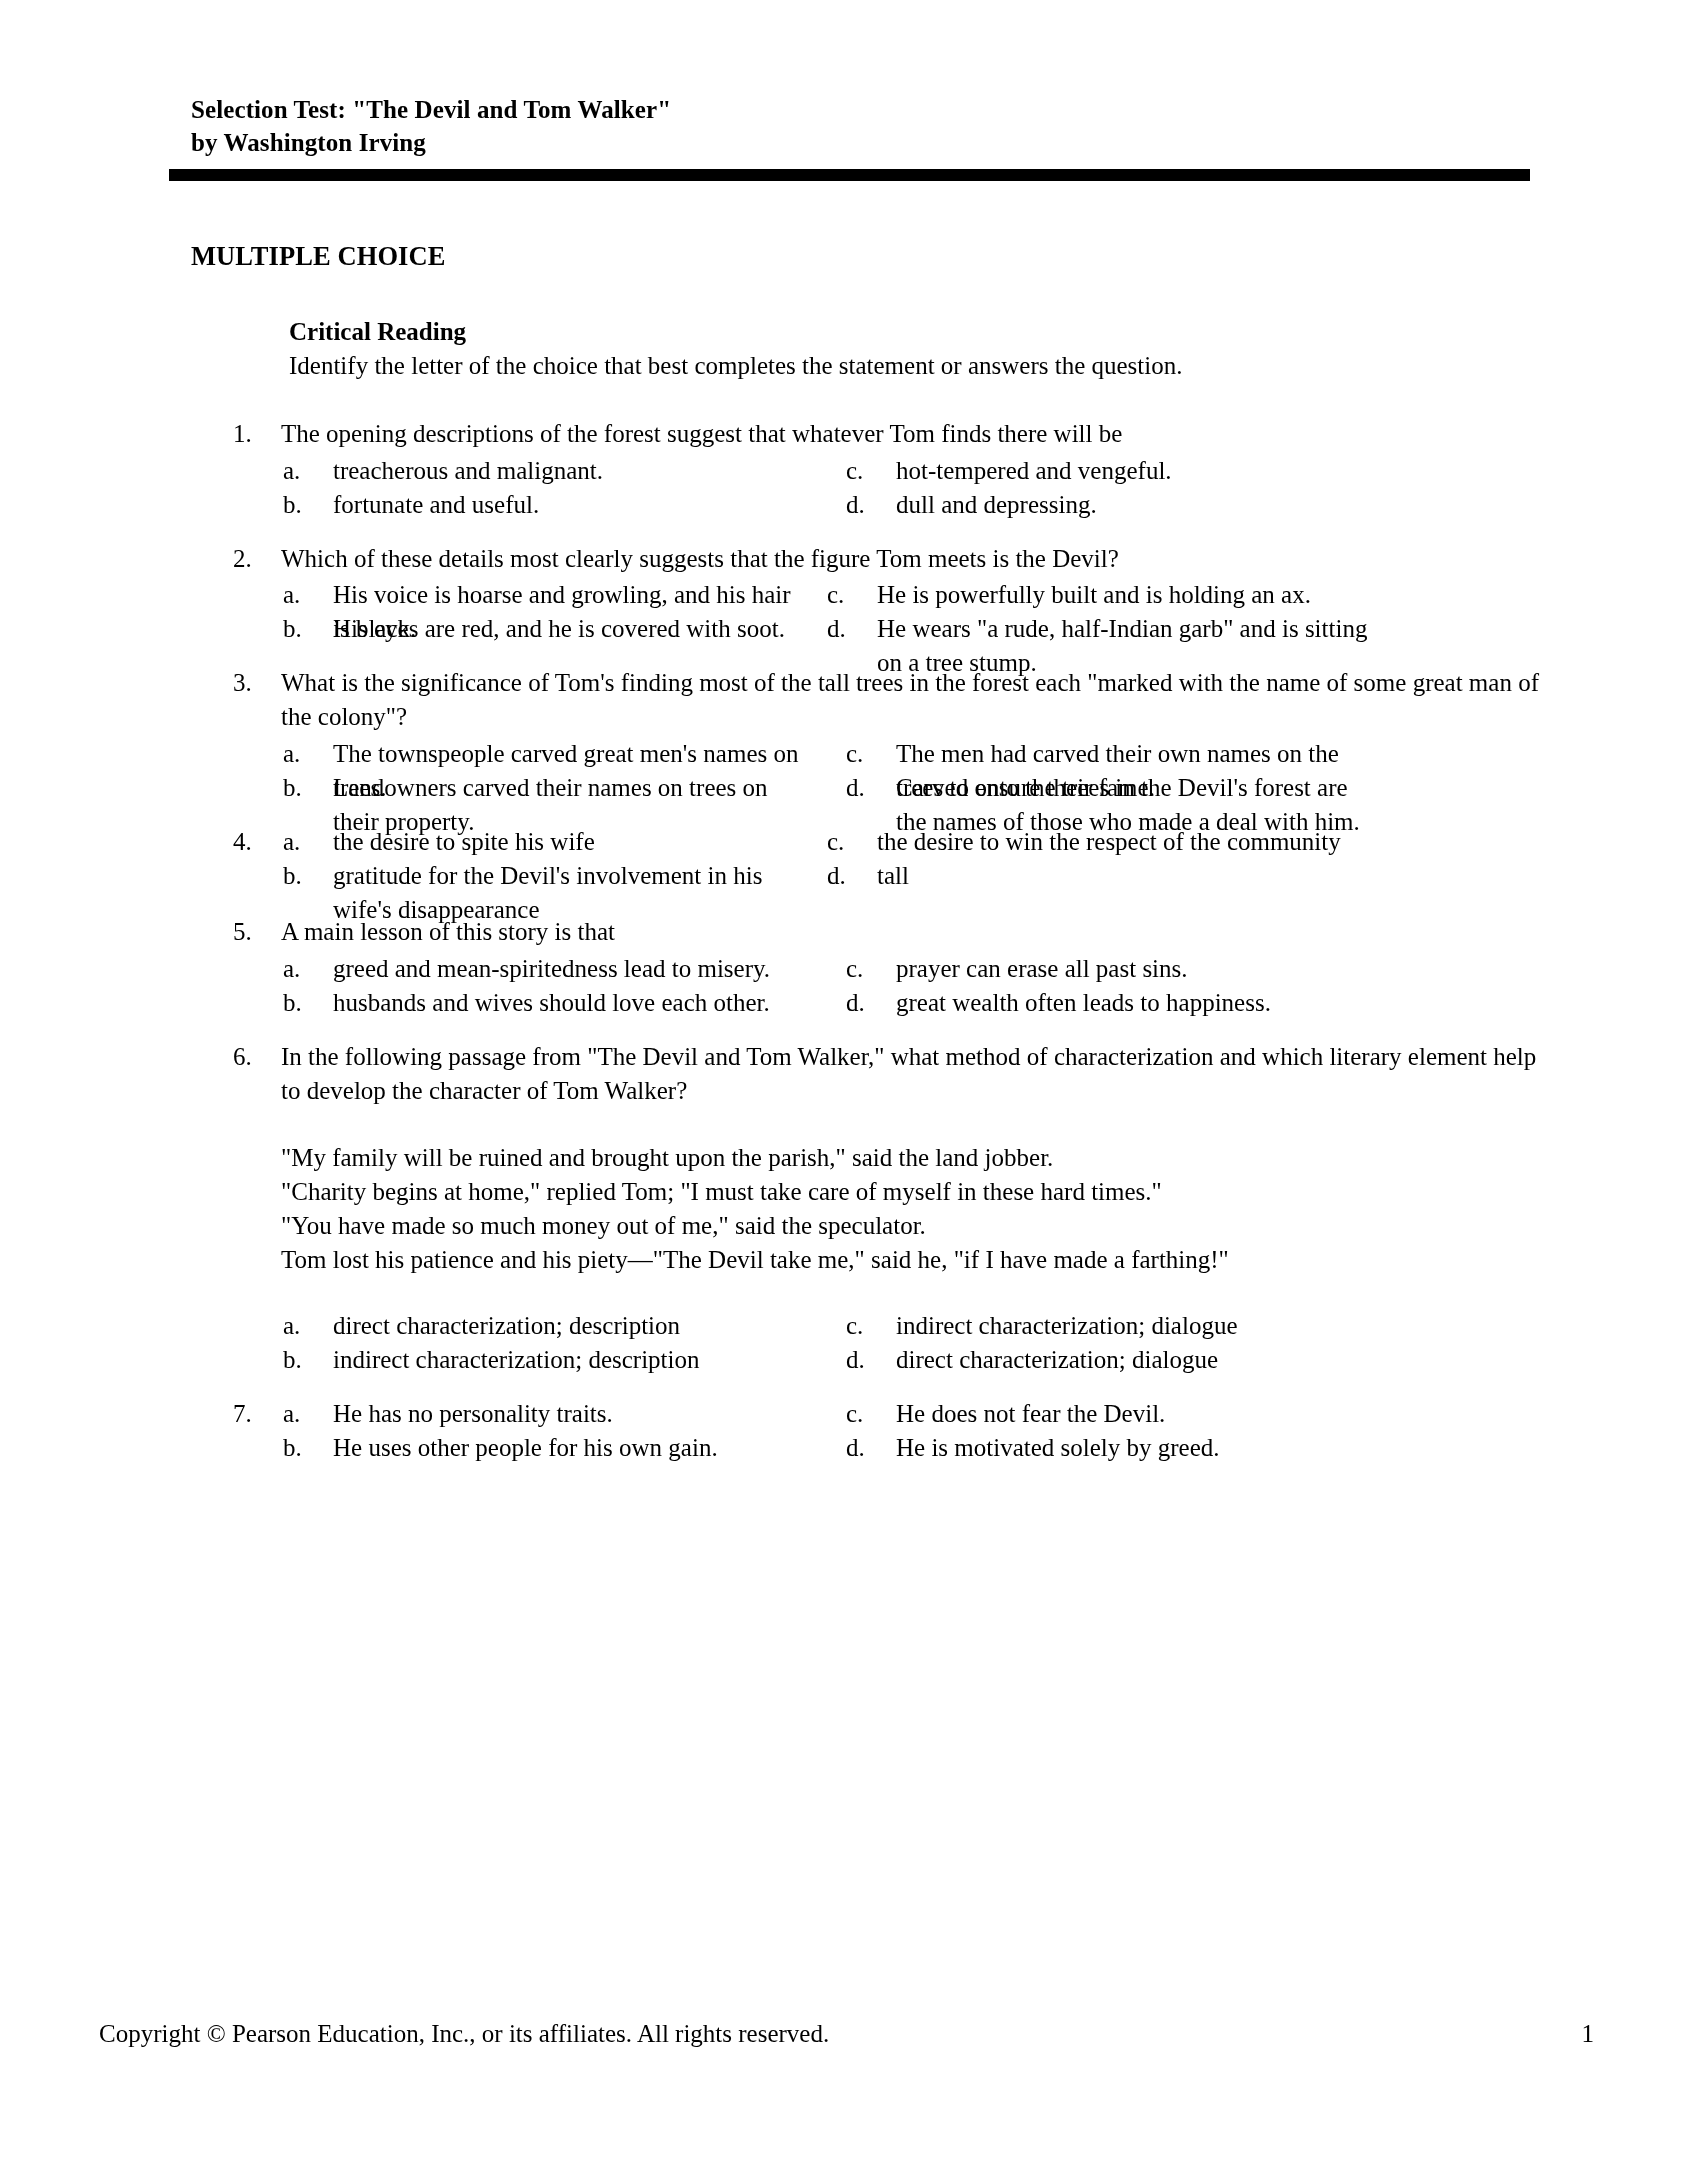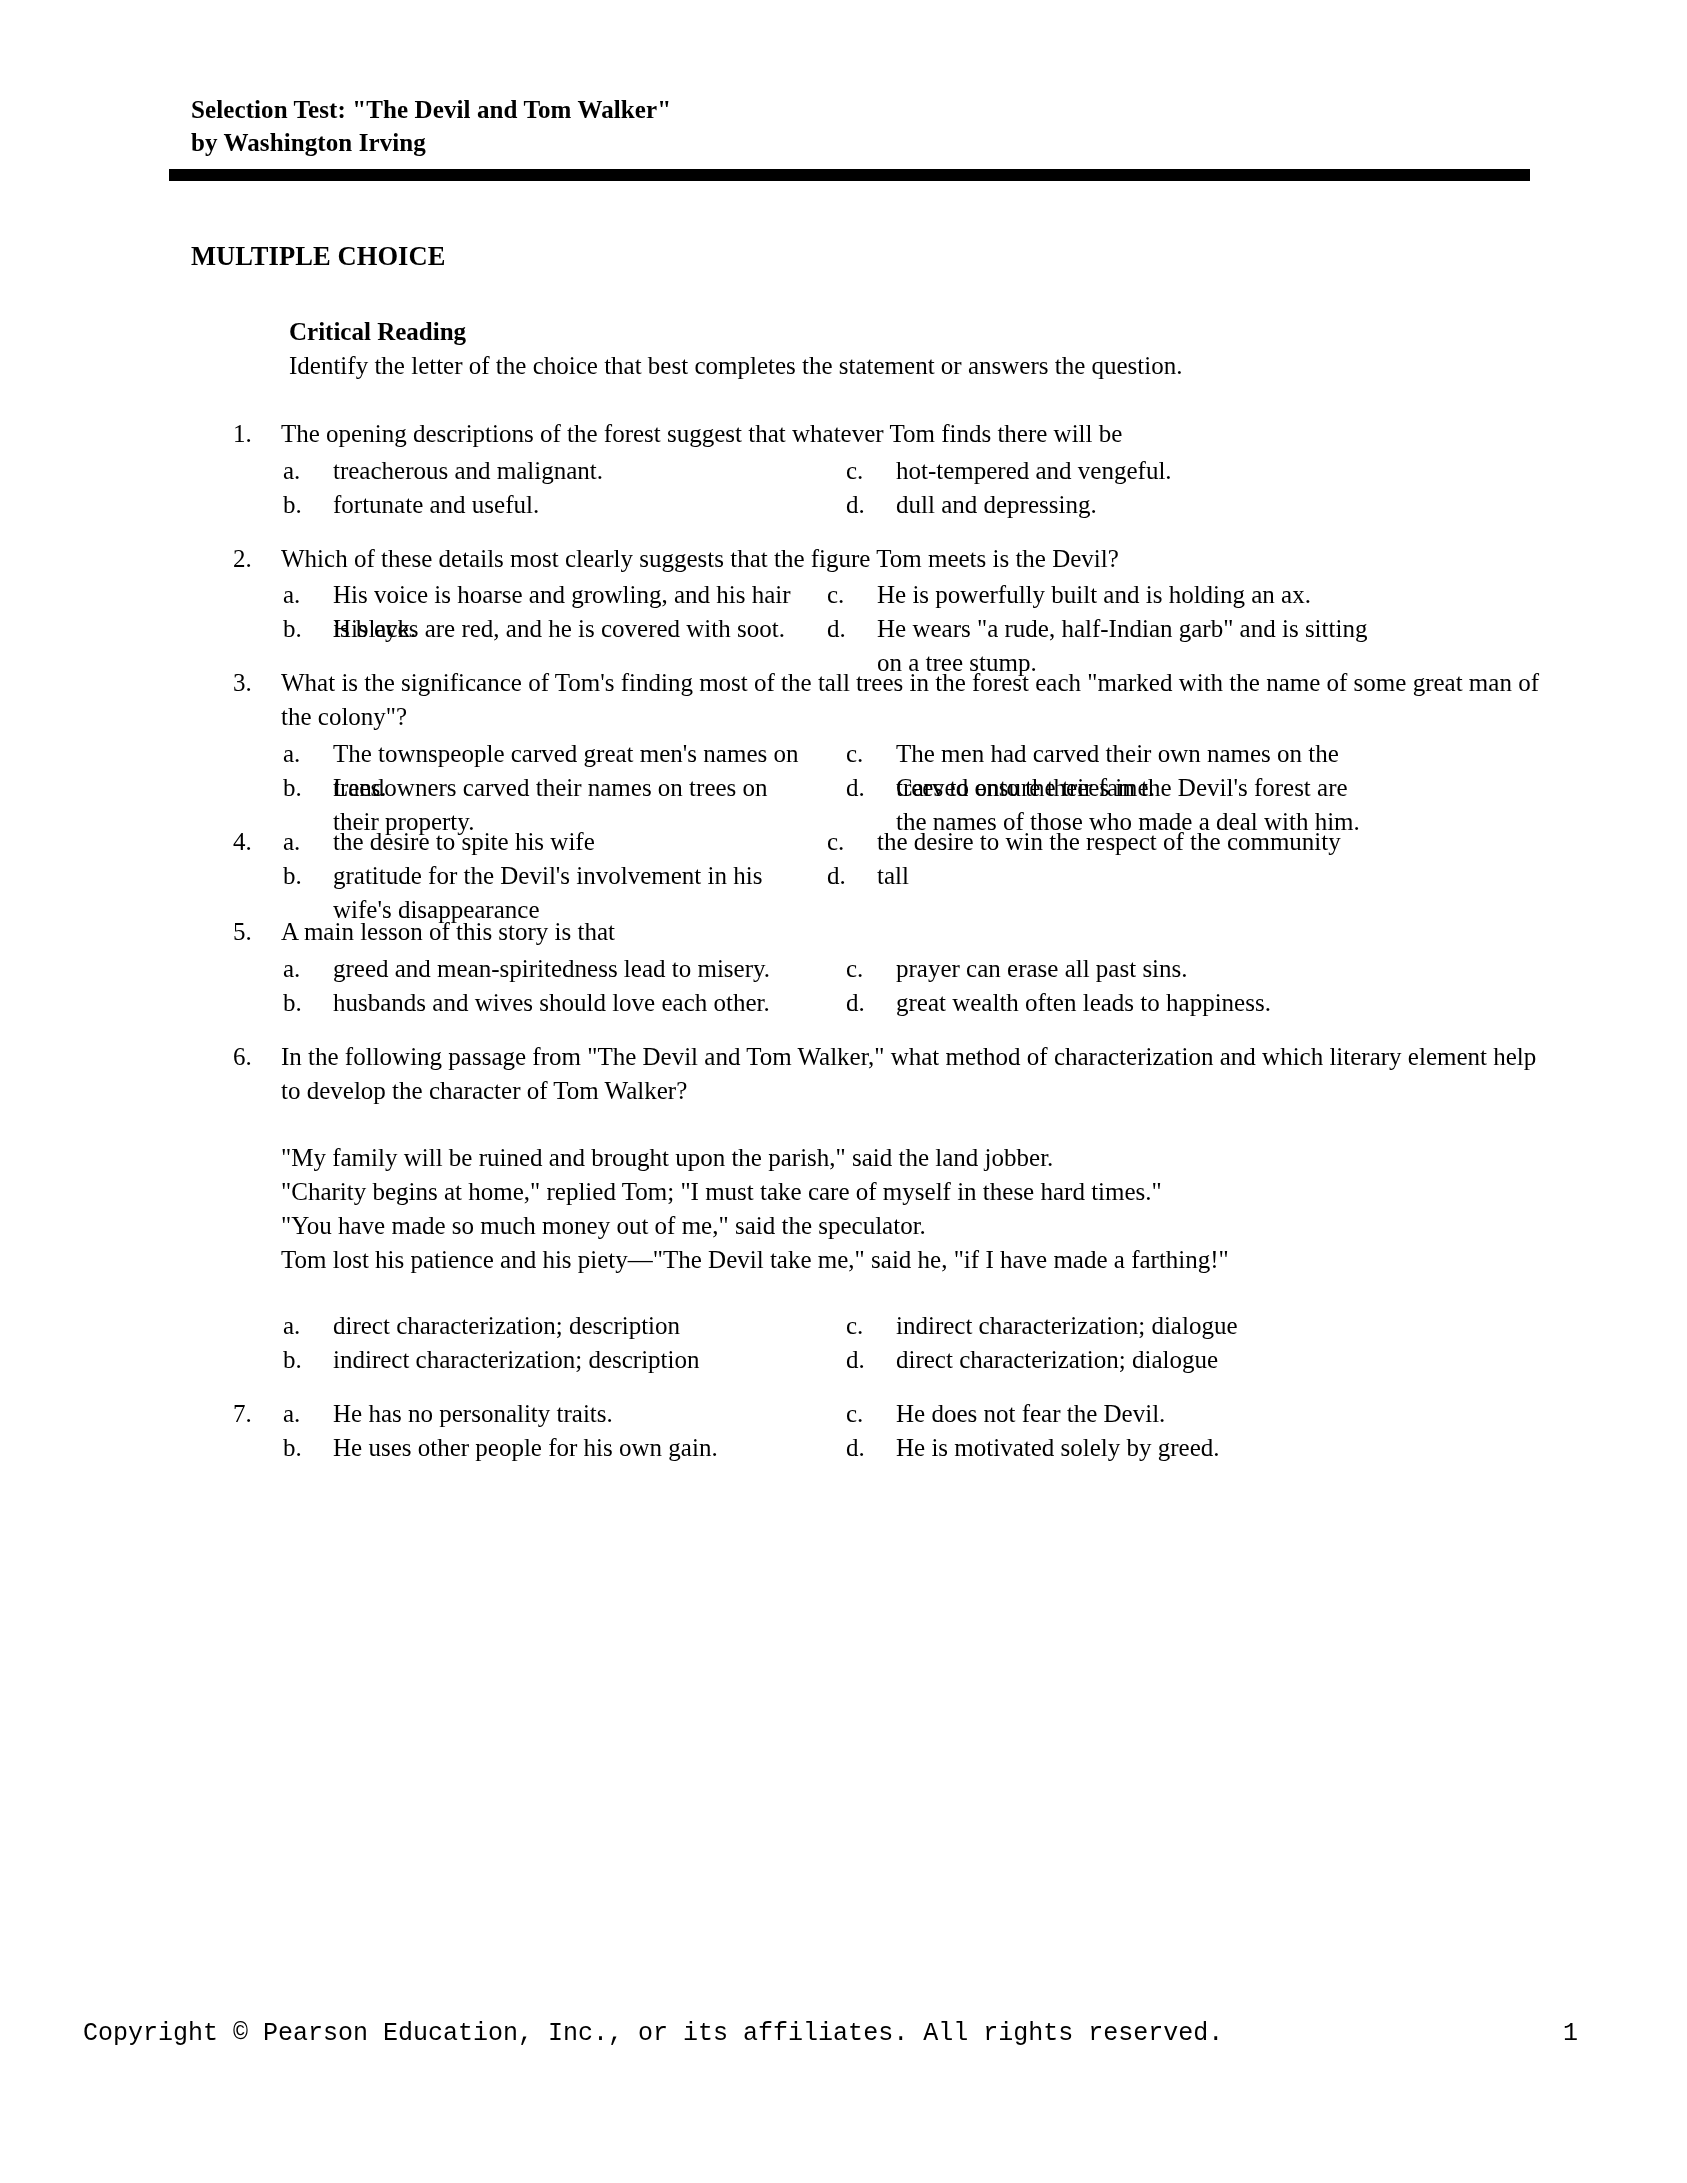--- a/index.html
+++ b/index.html
@@ -140,26 +140,25 @@
   }
   .opt.col-left  { left: 283px;  width: 529px; }
   .opt.col-right { left: 846px; width: 536px; }
 
   
   .opt.col-right.tight { left: 827px; width: 569px; }
 
   
   .footer {
     position: absolute;
-    left: 83px;
+    left: 99px;
     top: 2018px;
     width: 1495px;
     font-size: 25px;
     line-height: 32px;
-    font-family: Liberation Mono, monospace;
   }
   .footer .copy {
     float: left;
   }
   .footer .pageno {
     float: right;
   }
   .footer::after { content: ""; display: block; clear: both; }
 </style>
 </head>

